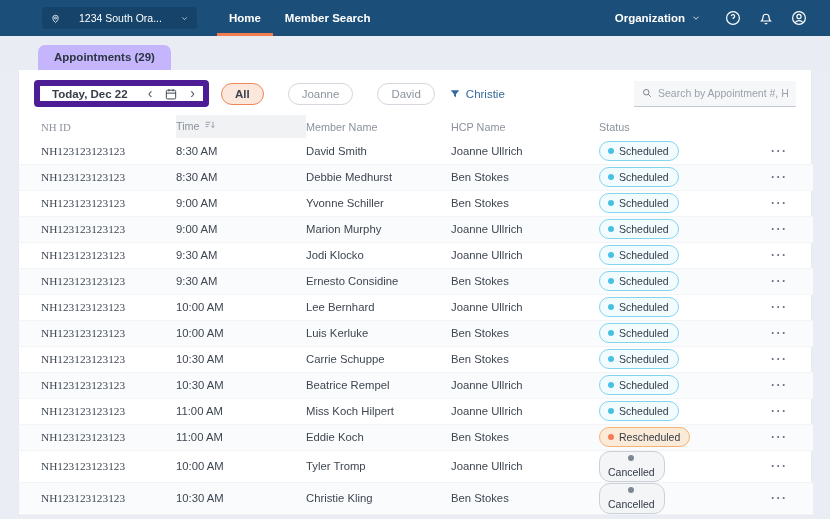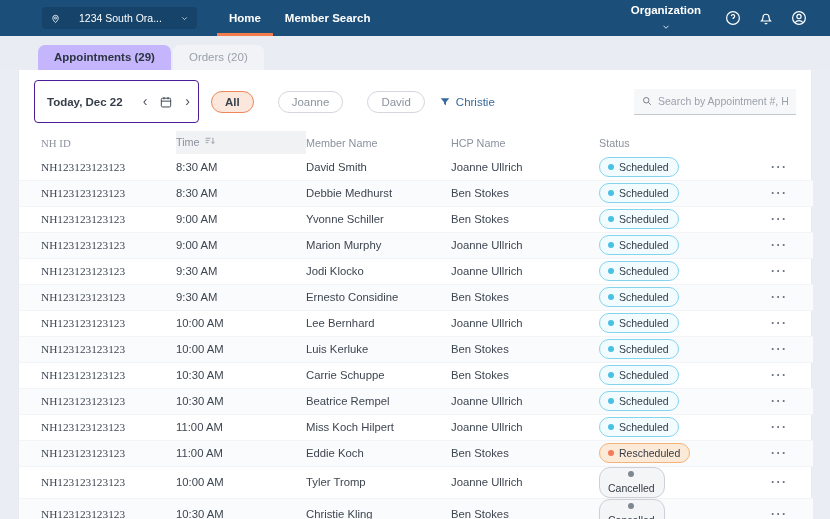--- a/index.html
+++ b/index.html
@@ -11,37 +11,37 @@
   .brand { display:flex; align-items:center; gap:3px; }
   .brand-box { background:#ffffff; color:#1b4e78; font-weight:bold; font-size:13.5px; padding:1px 4px 2px; border-radius:3px; letter-spacing:.2px; }
   .brand-rest { color:#ffffff; font-weight:bold; font-size:13.5px; letter-spacing:.2px; }
   .location-pill { align-self:center; margin-left:18px; background:#15436a; border-radius:4px; color:#fff; font-size:10.5px; display:flex; align-items:center; gap:18px; padding:5px 8px; cursor:pointer; }
   .location-pill svg { width:11px; height:11px; stroke:#fff; fill:none; stroke-width:1.8; }
   .location-pill .chev { width:9px; height:9px; }
   .nav-links { display:flex; margin-left:20px; }
   .nav-link { display:flex; align-items:center; padding:0 12px; color:#fff; font-size:11.5px; font-weight:bold; border-bottom:3px solid transparent; border-top:3px solid transparent; cursor:pointer; }
   .nav-link.active { border-bottom-color:#f47b4e; }
   .nav-right { margin-left:auto; display:flex; align-items:center; gap:15px; }
-  .org { display:flex; align-items:center; gap:6px; color:#fff; font-size:11.5px; font-weight:bold; cursor:pointer; margin-right:8px;flex-direction:column; }
+  .org { display:flex; align-items:center; gap:6px; color:#fff; font-size:11.5px; font-weight:bold; cursor:pointer; margin-right:8px; }
   .org svg { width:10px; height:10px; stroke:#fff; fill:none; stroke-width:2; }
   .nav-icon { width:18px; height:18px; cursor:pointer; display:flex; align-items:center; justify-content:center; }
   .nav-icon svg { width:18px; height:18px; stroke:#fff; fill:none; stroke-width:1.6; }
 
   
   .tabstrip { height:34px; background:#e9edf3; display:flex; align-items:flex-end; padding-left:38px; }
   .tab { padding:6px 16px 7px; font-size:11.5px; border-radius:7px 7px 0 0; margin-right:2px; cursor:pointer; }
   .tab.active { background:#c4b5fd; color:#2b3440; font-weight:bold; }
   .tab.inactive { background:#f1f3f7; color:#9aa1ab; }
 
   
   .card { background:#ffffff; margin:0 18px; width:794px; border:1px solid #e7eaef; border-top:none; min-height:436px; }
 
   
   .toolbar { display:flex; align-items:center; padding:10px 15px 8px; }
-  .datebox { display:flex; align-items:center; border:1px solid #4c1d95; border-radius:4px; height:43px; overflow:hidden; }
+  .datebox { display:flex; align-items:center; border:6px solid #4c1d95; border-radius:4px; height:27px; overflow:hidden; }
   .datebox .date-label { font-size:11.5px; font-weight:bold; color:#363e49; padding:0 12px; cursor:pointer; }
   .datebox .nav-btn { padding:0 8px; color:#4a525d; font-size:14px; cursor:pointer; line-height:25px; }
   .datebox .cal-btn { padding:0 4px; cursor:pointer; display:flex; align-items:center; }
   .datebox .cal-btn svg { width:14px; height:14px; stroke:#3e4651; fill:none; stroke-width:1.7; }
   .chips { display:flex; align-items:center; gap:24px; margin-left:12px; }
   .chip { border:1px solid #d4d7dd; background:#fff; border-radius:12px; padding:4px 13px; font-size:11.5px; color:#8d949e; cursor:pointer; }
   .chip.active { border-color:#f0875a; background:#fbe7dc; color:#3a424d; font-weight:bold; }
   .filters-btn { display:flex; align-items:center; gap:5px; margin-left:14px; color:#36699e; font-size:11.5px; cursor:pointer; }
   .filters-btn svg { width:12px; height:12px; fill:#36699e; }
   .searchbox { margin-left:auto; width:162px; height:26px; background:#f6f7f9; border-bottom:1px solid #c4c9d1; display:flex; align-items:center; padding:0 7px; gap:5px; }
@@ -124,23 +124,20 @@
           <circle cx="12" cy="10" r="2.8"></circle>
           <path d="M6.8 18a6.6 6.6 0 0 1 10.4 0"></path>
         </svg>
     </div>
   </div>
 </header>
 
 <div class="tabstrip">
   <div class="tab active">
     <span>Appointments (29)</span>
-  </div>
-  <div class="tab inactive">
-    <span>Orders (20)</span>
   </div>
 </div>
 
 <main class="card">
 
   <div class="toolbar">
     <div class="datebox">
       <span class="date-label">Today, Dec 22</span>
       <span class="nav-btn">‹</span>
       <span class="cal-btn">

